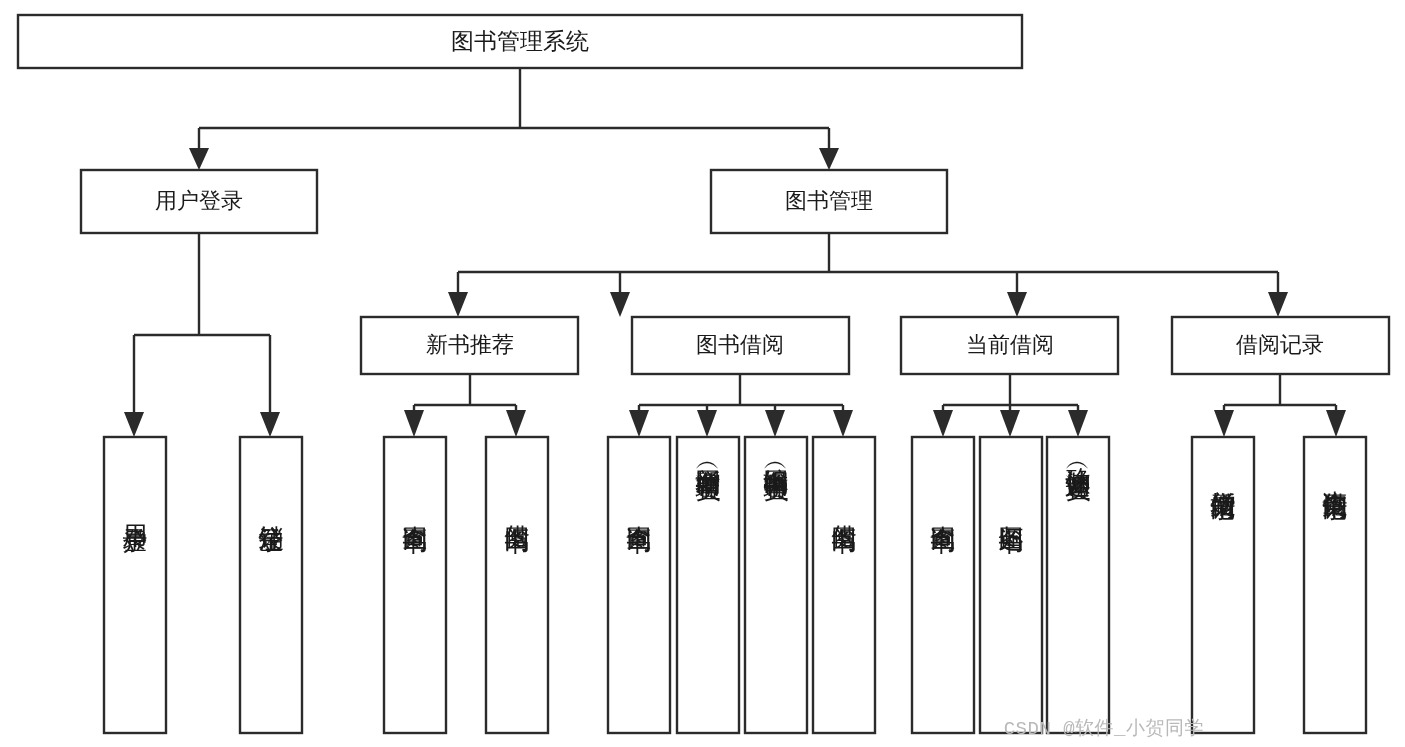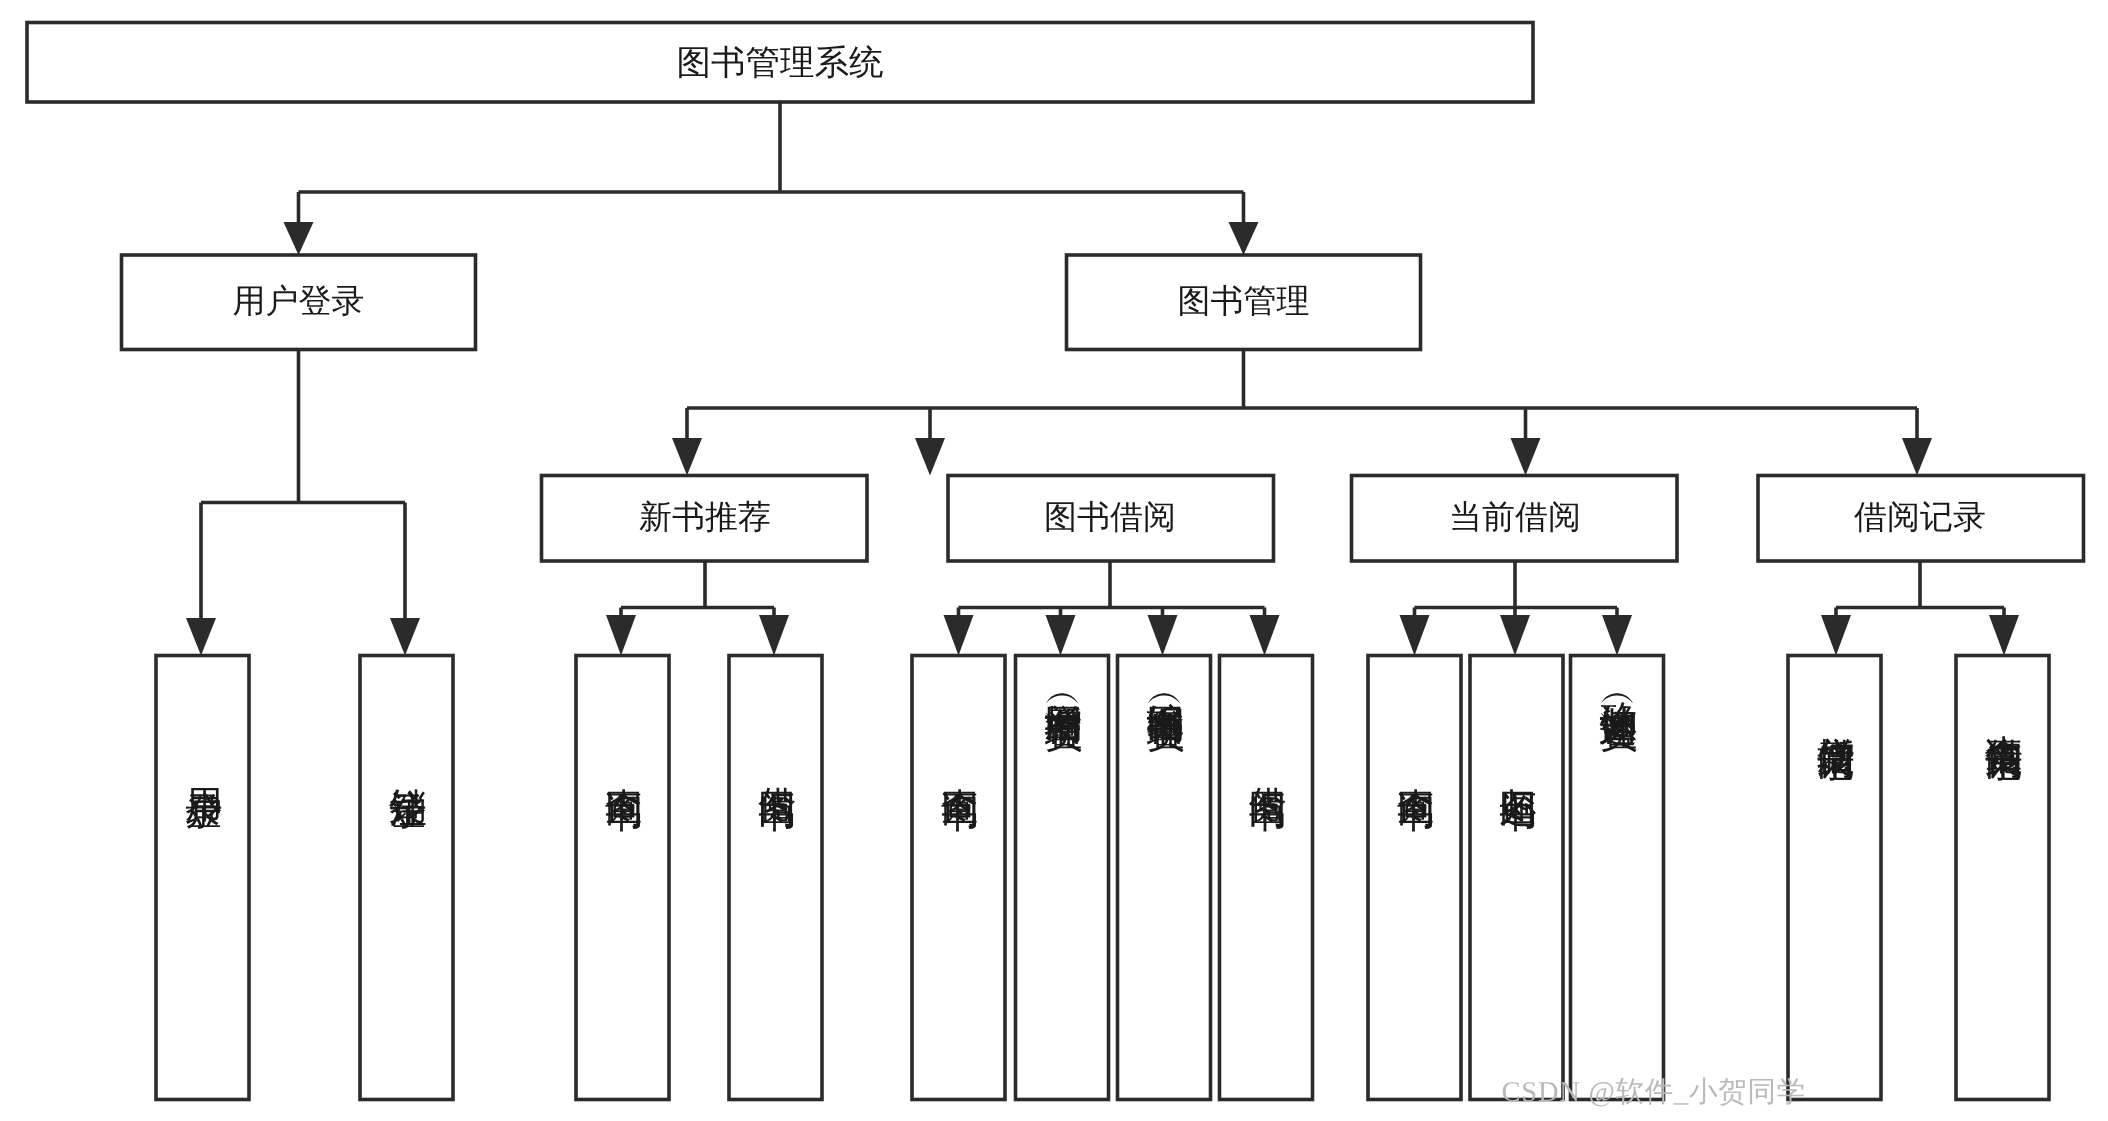--- a/index.html
+++ b/index.html
@@ -69,21 +69,21 @@
     font-size: 25px;
     line-height: 1.08;
     letter-spacing: 1.5px;
     color: #1a1a1a;
     white-space: nowrap;
   }
   .watermark {
     position: absolute;
     right: 8px;
     bottom: 6px;
-    font-family: Liberation Serif, serif;
+    font-family: Liberation Mono, monospace;
     font-size: 19px;
     color: #b9b9b9;
     letter-spacing: 0.5px;
     white-space: nowrap;
   }
 </style>
 </head>
 <body>
 
 <div id="diagram-root">

